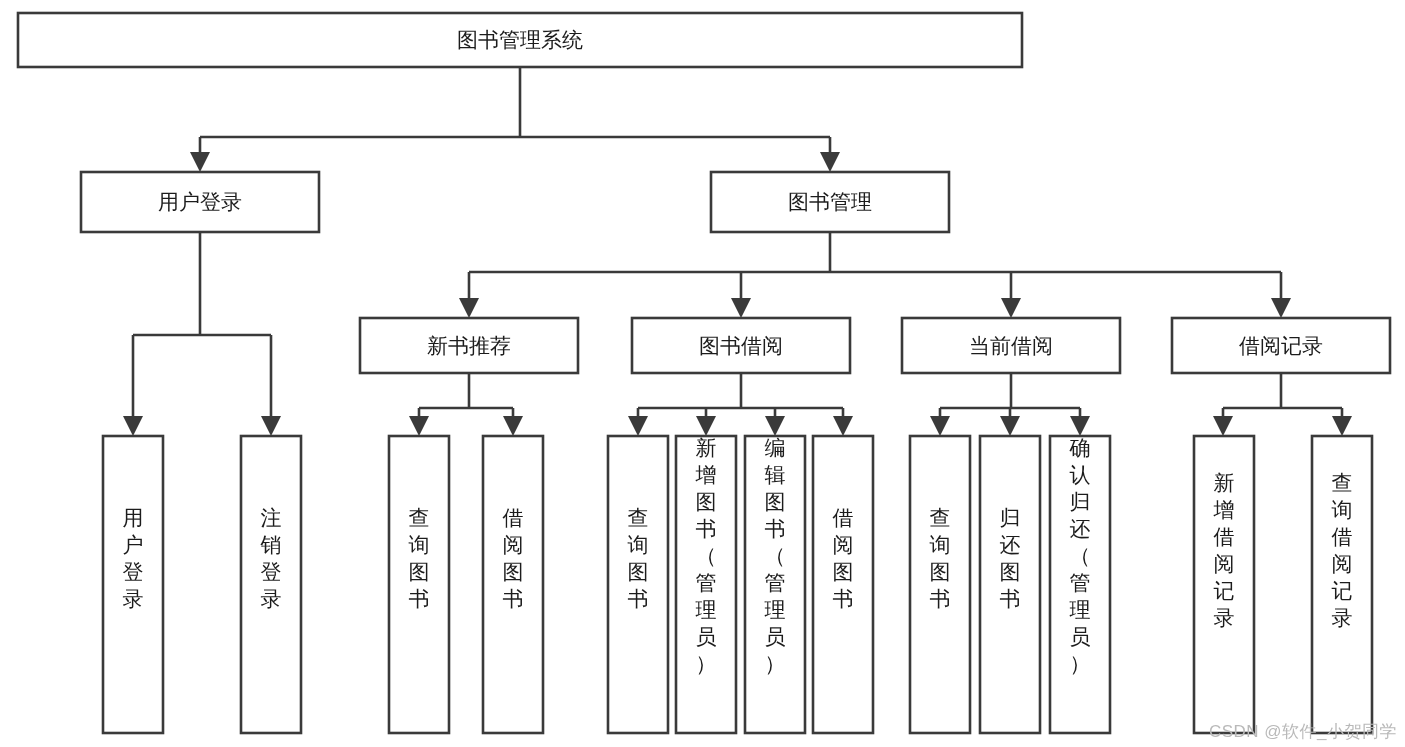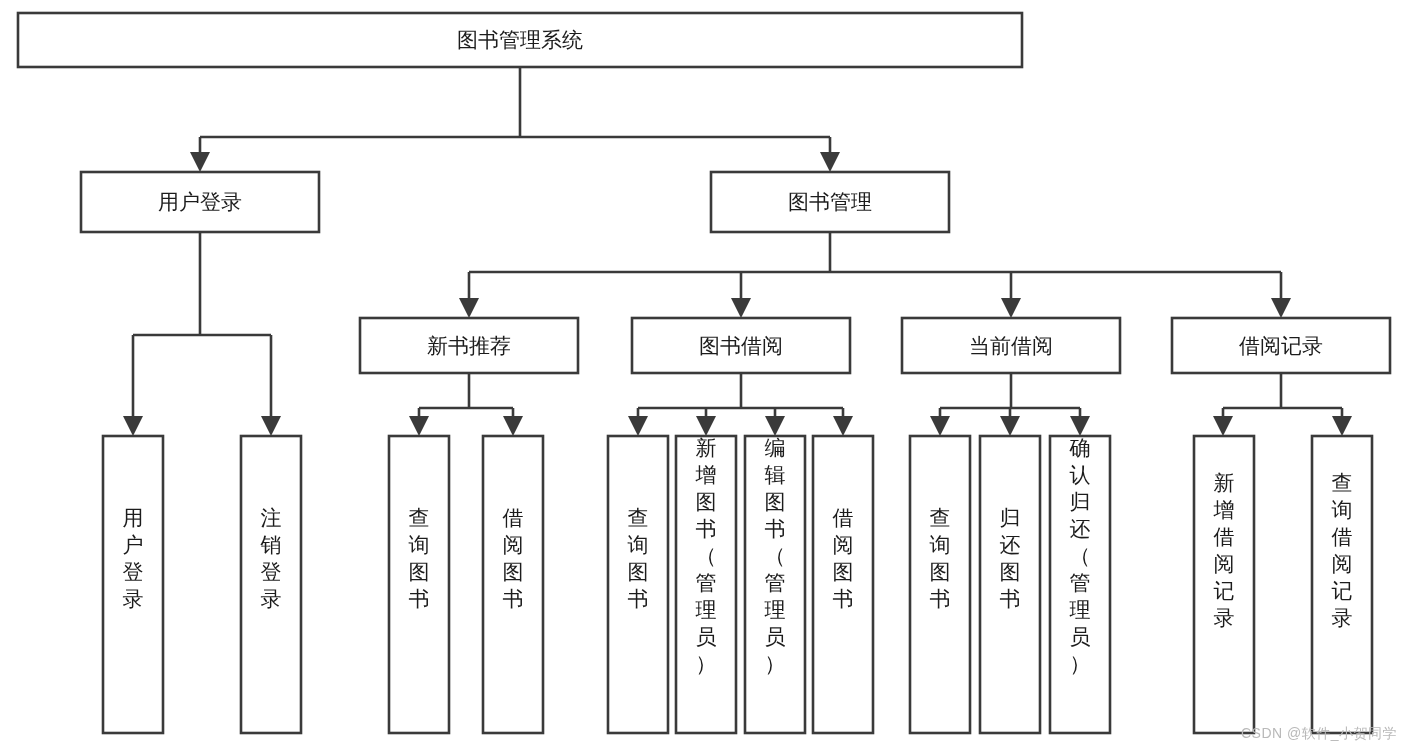--- a/index.html
+++ b/index.html
@@ -47,21 +47,21 @@
     fill: #1c1c1c;
     font-family: "Liberation Sans", "DejaVu Sans", sans-serif;
     font-size: 21px;
     text-anchor: middle;
   }
   .watermark {
     position: absolute;
     right: 8px;
     bottom: 4px;
     font-family: "Liberation Sans", "DejaVu Sans", sans-serif;
-    font-size: 14px;
+    font-size: 17px;
     color: #b9b9b9;
     letter-spacing: 0.5px;
     white-space: nowrap;
     user-select: none;
   }
 </style>
 </head>
 <body>
 
 <svg id="diagram" viewBox="0 0 1405 747" xmlns="http://www.w3.org/2000/svg">

